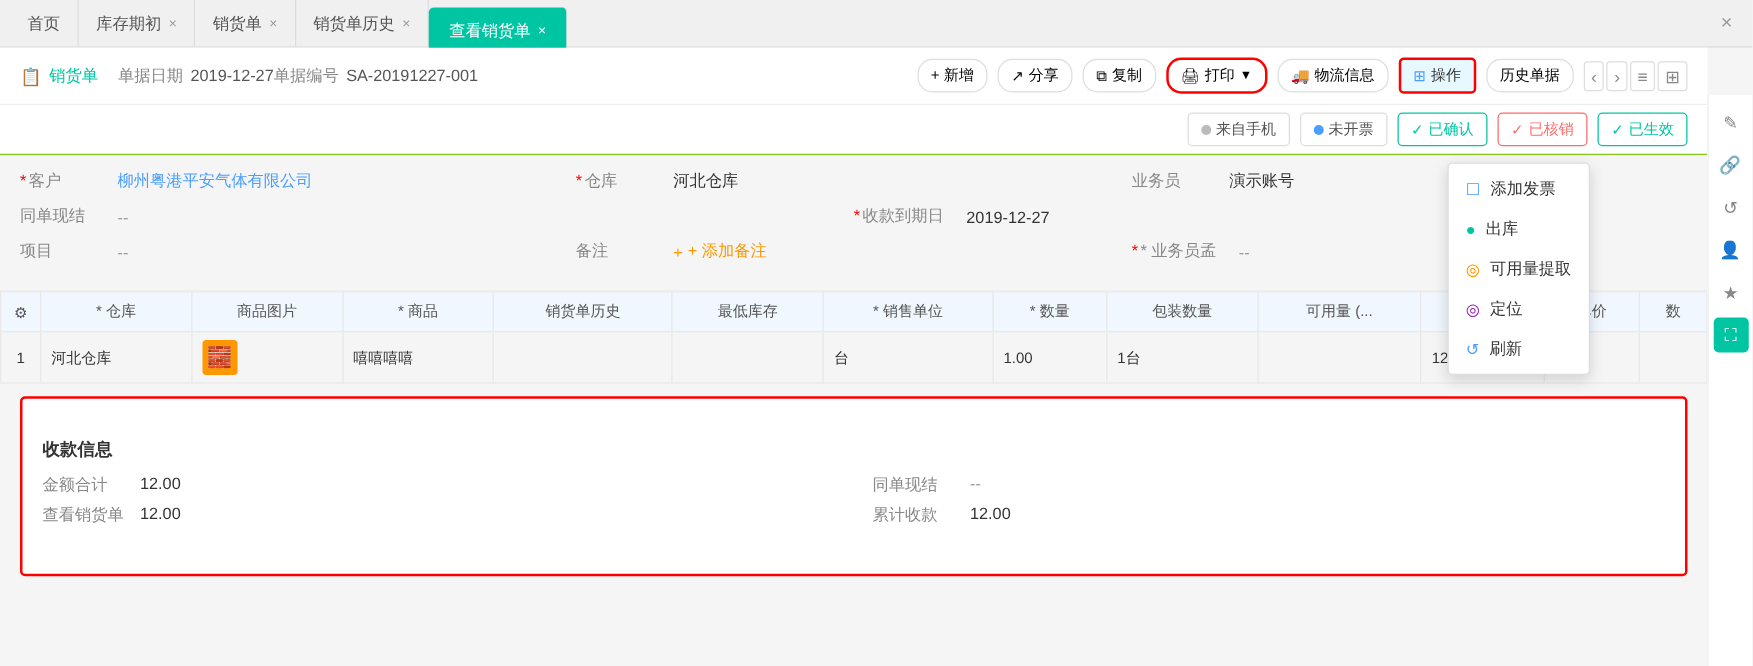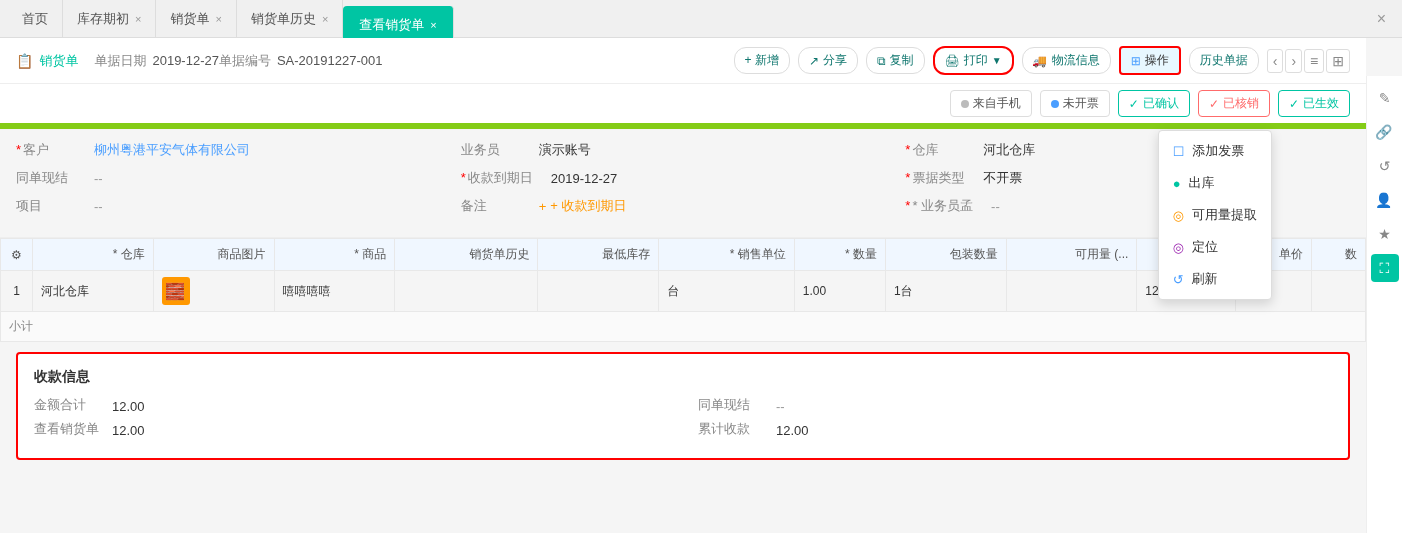--- a/index.html
+++ b/index.html
@@ -30,30 +30,30 @@
     .doc-meta-item { display: flex; align-items: center; gap: 6px; font-size: 13px; color: #555; }
     .doc-meta-label { color: #888; }
 
     
     .toolbar {
       display: flex; align-items: center; gap: 8px; margin-left: auto;
     }
     .toolbar-btn {
       display: flex; align-items: center; gap: 4px; padding: 4px 10px;
       border: 1px solid #ddd; border-radius: 12px; cursor: pointer; font-size: 12px;
-      background: #fff; color: #0f766e; white-space: nowrap;
+      background: #fff; color: #000000; white-space: nowrap;
     }
 
     
     .nav-right { display: flex; align-items: center; gap: 2px; }
     .nav-icon-btn { padding: 3px 5px; cursor: pointer; color: #888; font-size: 14px; border: 1px solid #ddd; border-radius: 3px; background: #fff; }
 
     
     .action-row {
-      display: flex; align-items: center; padding: 6px 16px; border-bottom: 6px solid #84cc16;
+      display: flex; align-items: center; padding: 6px 16px; border-bottom: 1px solid #84cc16;
       background: #fff; gap: 8px; flex-shrink: 0;
     }
     .action-btn {
       display: flex; align-items: center; gap: 4px; padding: 4px 10px;
       border: 1px solid #ddd; border-radius: 4px; cursor: pointer; font-size: 12px;
       background: #fff; color: #555;
     }
     .action-btn .dot { width: 8px; height: 8px; border-radius: 50%; display: inline-block; }
     .action-btn.gray-dot .dot { background: #bbb; }
     .action-btn.blue-dot .dot { background: #4a9eff; }
@@ -71,38 +71,38 @@
     }
     .form-label { color: #888; font-size: 13px; white-space: nowrap; min-width: 60px; }
     .form-label.required::before { content: '*'; color: red; margin-right: 2px; }
     .form-value { color: #333; font-size: 13px; }
     .form-link { color: #4a9eff; cursor: pointer; }
     .form-value.muted { color: #999; }
     .add-note { color: #ff9800; cursor: pointer; display: flex; align-items: center; gap: 2px; }
     .data-table { width: 100%; border-collapse: collapse; font-size: 12px; }
     .data-table thead tr { background: #f0f7ff; }
     .data-table th {
-      padding: 7px 8px; text-align: right; font-weight: 500; color: #555;
+      padding: 7px 8px; text-align: center; font-weight: 500; color: #555;
       border: 1px solid #e8e8e8; white-space: nowrap; font-size: 12px;
     }
     .data-table td {
       padding: 6px 8px; border: 1px solid #e8e8e8; color: #333; font-size: 12px;
     }
     .subtotal-row td { background: #fafafa; color: #888; }
     .product-img { width: 28px; height: 28px; background: #ff9800; border-radius: 3px; display: flex; align-items: center; justify-content: center; }
     .product-img-inner { font-size: 16px; }
 
     
     .bottom-info {
-      padding: 14px 16px; border: 2px solid red; margin: 10px 16px; border-radius: 4px;
+      padding: 32px 16px; border: 2px solid red; margin: 10px 16px; border-radius: 4px;
       background: #fff; flex-shrink: 0;
     }
     .bottom-info-title { font-weight: 600; font-size: 14px; margin-bottom: 10px; }
     .info-grid { display: grid; grid-template-columns: 1fr 1fr; gap: 6px 30px; }
-    .info-row { display: flex; align-items: flex-end; gap: 8px; }
+    .info-row { display: flex; align-items: flex-start; gap: 8px; }
     .info-label { color: #888; font-size: 13px; min-width: 70px; }
     .info-value { color: #333; font-size: 13px; }
     .info-value.red { color: #ff4d4f; }
     .info-value.muted { color: #999; }
 
     
     .right-sidebar {
       position: absolute; right: 0; top: 38px; width: 36px; background: #fff;
       border-left: 1px solid #eee; display: flex; flex-direction: column; align-items: center;
       padding-top: 8px; gap: 6px; height: calc(533px - 38px);
@@ -252,52 +252,48 @@
         </button>
       </div>
 
       <div class="form-area">
         <div class="form-row">
           <div class="form-field">
             <span class="form-label required">客户</span>
             <span class="form-value form-link">柳州粤港平安气体有限公司</span>
           </div>
           <div class="form-field">
+            <span class="form-label required">仓库</span>
+            <span class="form-value">河北仓库</span>
+          </div>
+          <div class="form-field">
             <span class="form-label">业务员</span>
             <span class="form-value">演示账号</span>
           </div>
-          <div class="form-field">
-            <span class="form-label required">仓库</span>
-            <span class="form-value">河北仓库</span>
-          </div>
         </div>
         <div class="form-row">
           <div class="form-field">
             <span class="form-label">同单现结</span>
             <span class="form-value muted">--</span>
           </div>
           <div class="form-field">
             <span class="form-label required">收款到期日</span>
             <span class="form-value">2019-12-27</span>
-          </div>
-          <div class="form-field">
-            <span class="form-label required">票据类型</span>
-            <span class="form-value">不开票</span>
           </div>
         </div>
         <div class="form-row">
           <div class="form-field">
             <span class="form-label">项目</span>
             <span class="form-value muted">--</span>
           </div>
           <div class="form-field">
             <span class="form-label">备注</span>
             <span class="add-note">
               <span>+</span>
-              <span style="margin-left:2px;">+ 收款到期日</span>
+              <span style="margin-left:2px;">+ 添加备注</span>
             </span>
           </div>
           <div class="form-field">
             <span class="form-label required">* 业务员孟</span>
             <span class="form-value muted">--</span>
           </div>
         </div>
       </div>
 
       <div class="table-scroll">
@@ -332,23 +328,20 @@
               <td></td>
               <td></td>
               <td>台</td>
               <td>1.00</td>
               <td>1台</td>
               <td></td>
               <td>12.00</td>
               <td>0.</td>
               <td></td>
             </tr>
-            <tr class="subtotal-row">
-              <td colspan="13">小计</td>
-            </tr>
           </tbody>
         </table>
       </div>
 
       <div class="bottom-info">
         <div class="bottom-info-title">收款信息</div>
         <div class="info-grid">
           <div class="info-row">
             <span class="info-label">金额合计</span>
             <span class="info-value">12.00</span>

